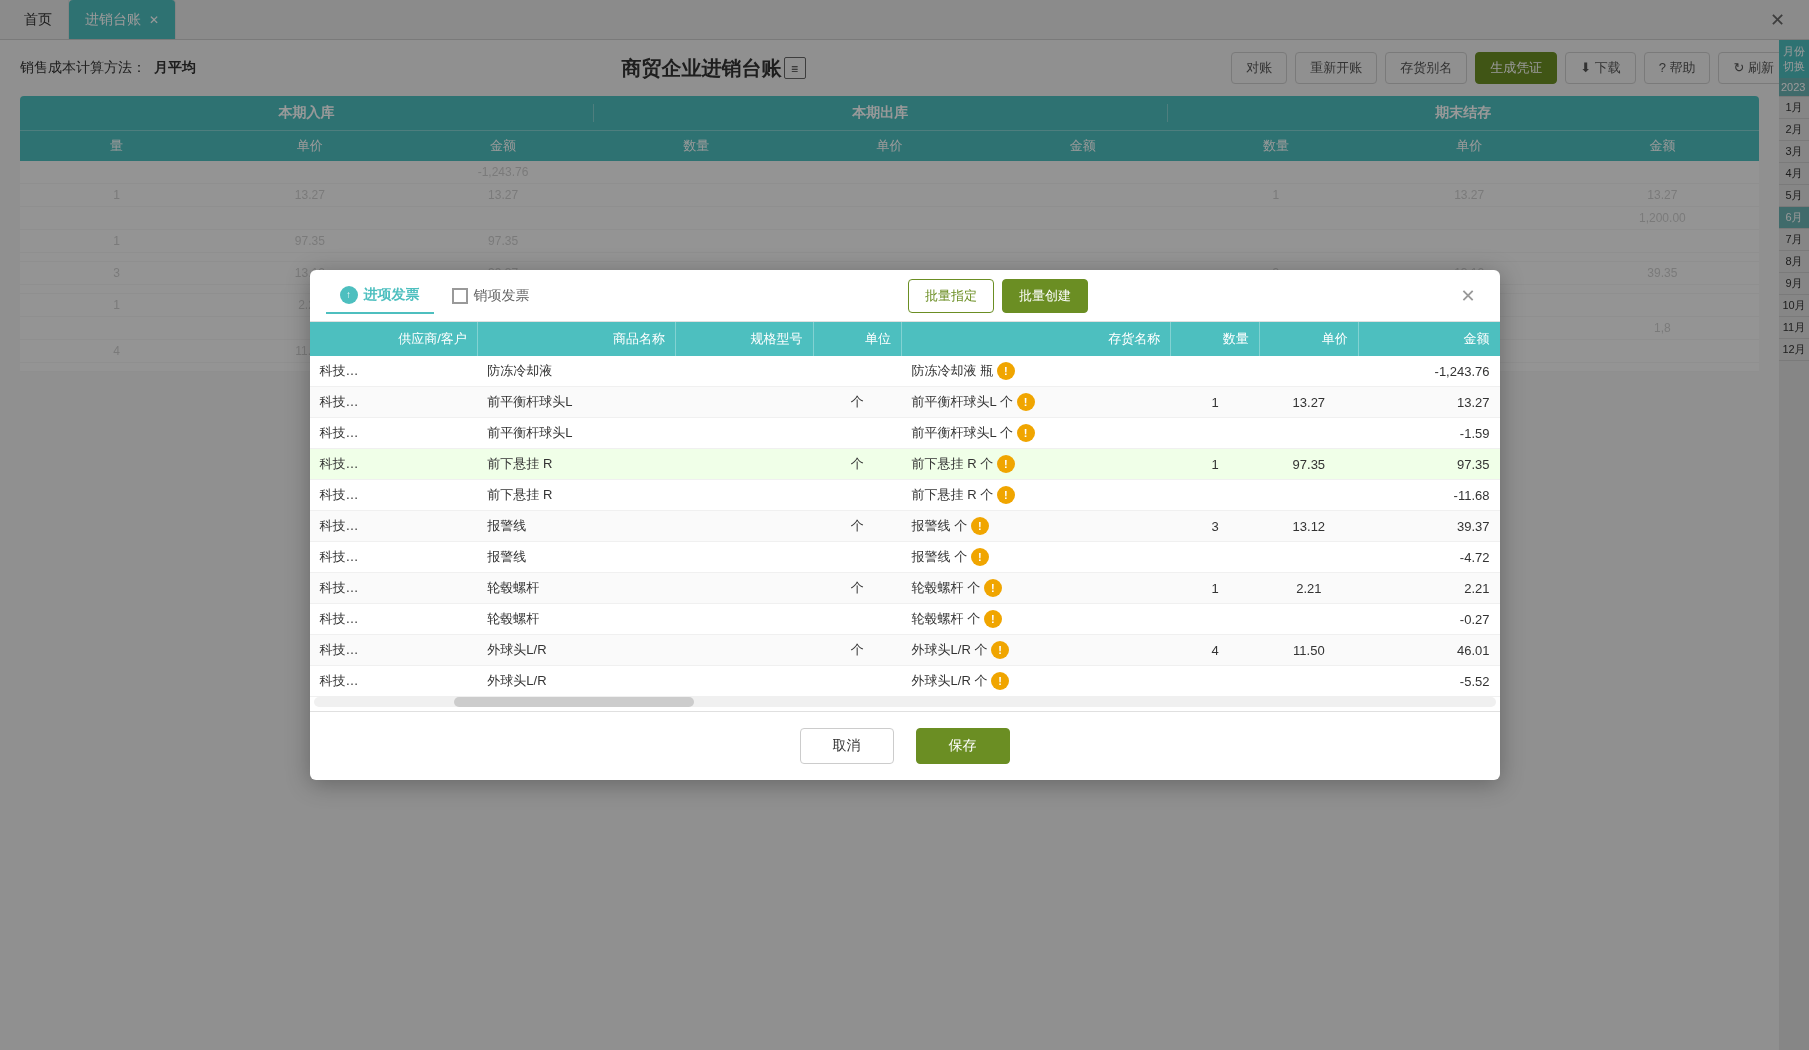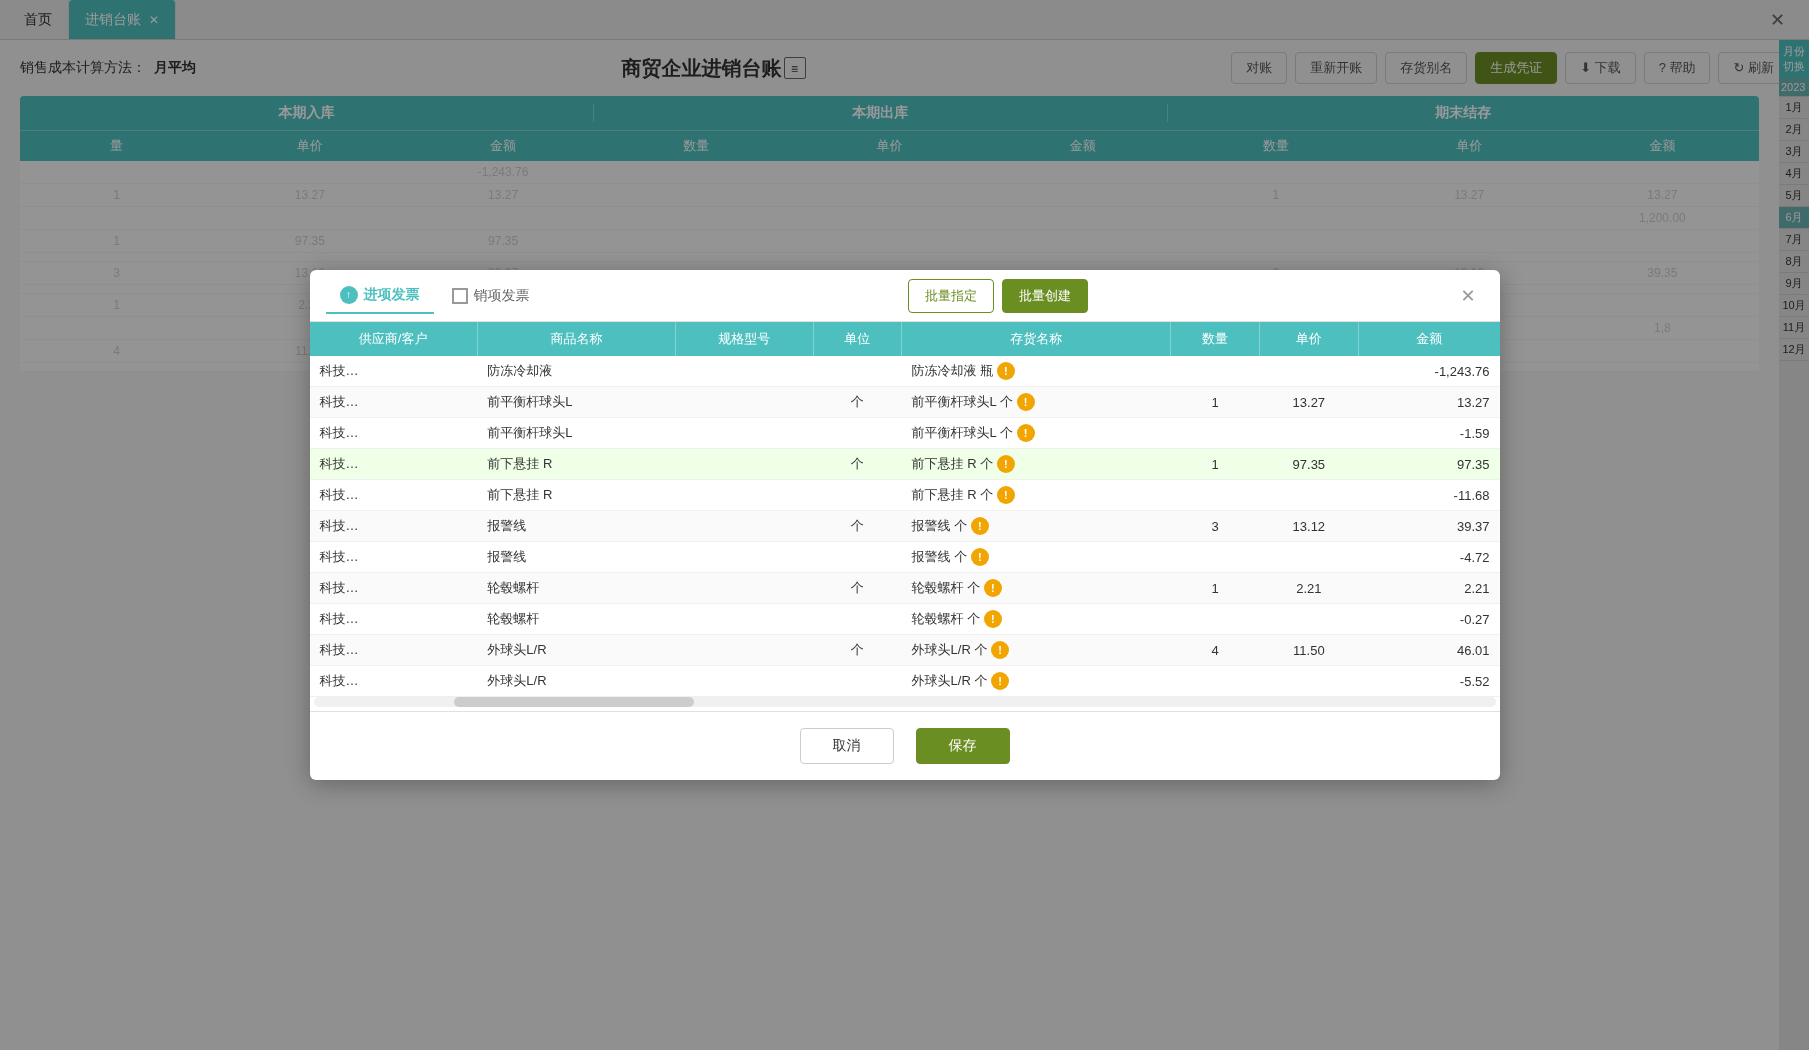--- a/index.html
+++ b/index.html
@@ -229,21 +229,21 @@
       width: 100%;
       border-collapse: collapse;
       font-size: 13px;
     }
     thead tr {
       background: #4dbfbf;
       color: #fff;
     }
     thead th {
       padding: 8px 10px;
-      text-align: center;
+      text-align: right;
       font-weight: normal;
       border-right: 1px solid rgba(255,255,255,0.3);
       white-space: nowrap;
     }
     thead th:last-child { border-right: none; }
     tbody tr {
       border-bottom: 1px solid #f0f0f0;
     }
     tbody tr:nth-child(even) { background: #fafafa; }
     tbody tr.highlighted { background: #f0ffe8; }

